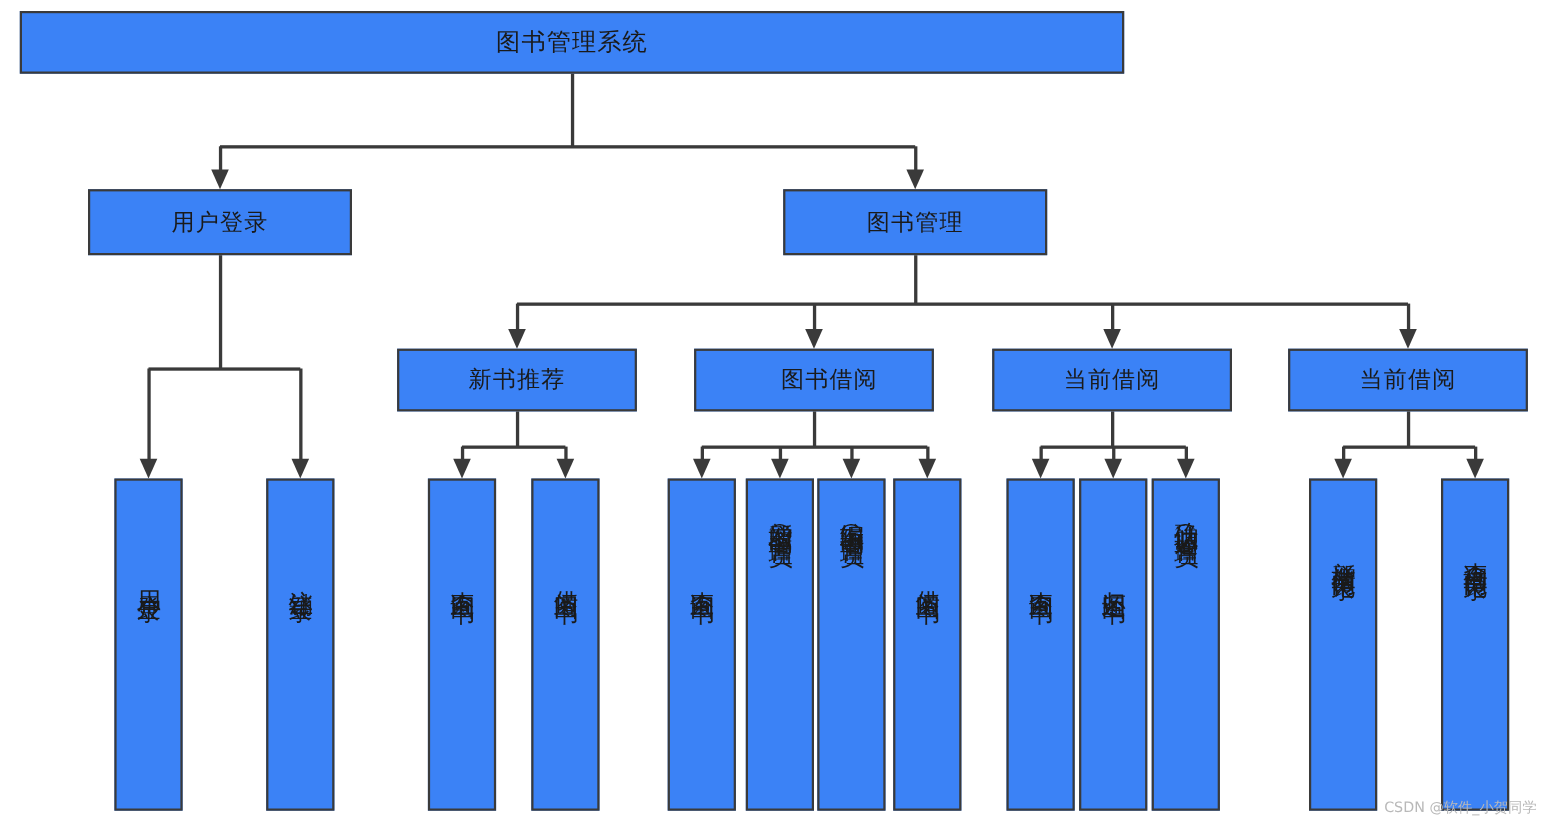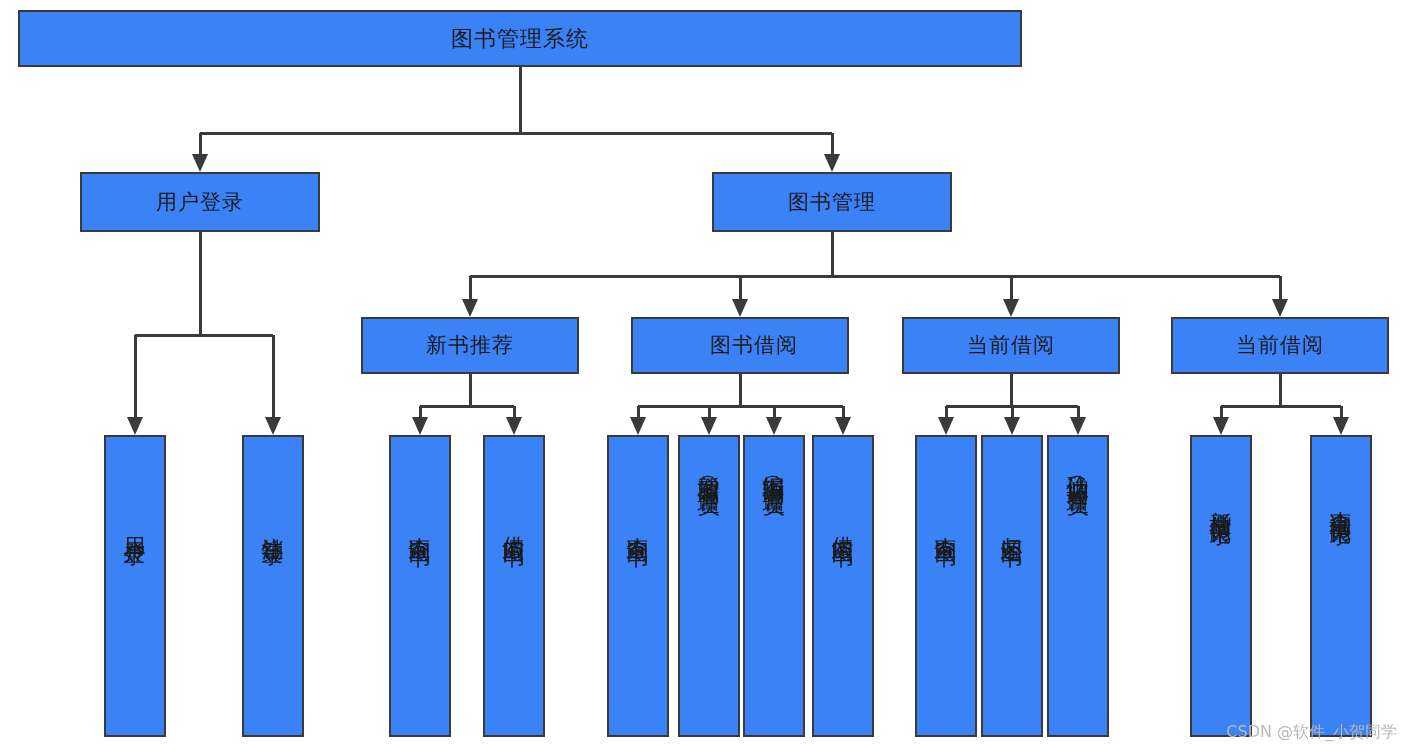--- a/index.html
+++ b/index.html
@@ -73,21 +73,21 @@
     height: 0;
     border-left: 8px solid transparent;
     border-right: 8px solid transparent;
     border-top: 18px solid #3a3a3a;
   }
   
   #watermark {
     position: absolute;
     right: 8px;
     bottom: 4px;
-    font-size: 16px;
+    font-size: 13px;
     color: #b9b9b9;
     font-family: "DejaVu Sans", "Liberation Sans", sans-serif;
     white-space: nowrap;
     pointer-events: none;
   }
 </style>
 </head>
 <body>
 
 <div id="canvas">

